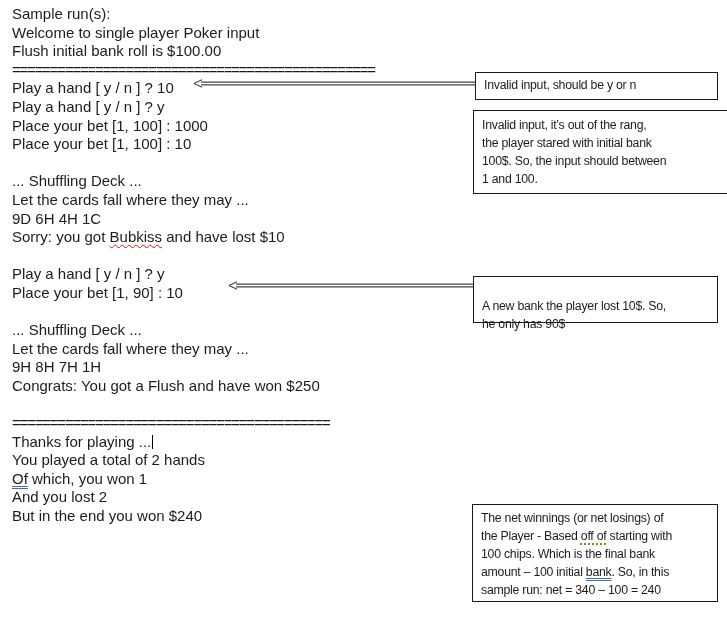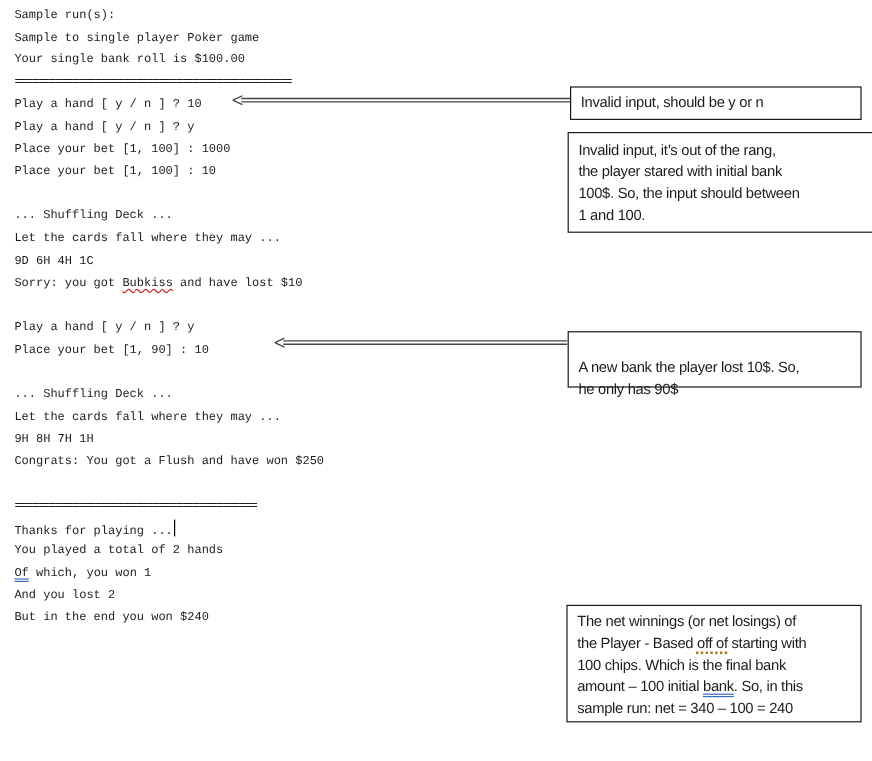--- a/index.html
+++ b/index.html
@@ -2,21 +2,21 @@
 <html><head>
 <meta charset="utf-8">
 <style>
   html,body { margin:0; padding:0; background:#ffffff; }
   .page {
     position:relative; width:727px; height:634px; background:#ffffff;
     font-family:"Liberation Sans", sans-serif; color:#1c1c1c; overflow:hidden;
   }
   .console {
     position:absolute; left:12px; top:5px; width:440px;
-    font-size:10px; line-height:18.6px;font-family:Liberation Mono, monospace;
+    font-size:15px; line-height:18.6px;
   }
   .console-line { height:18.6px; white-space:pre; }
   .equals { letter-spacing:-1.2px; }
   .misspelled {
     text-decoration-line:underline; text-decoration-style:wavy;
     text-decoration-color:#c81f1f; text-decoration-thickness:1px;
     text-underline-offset:2px;
   }
   .grammar-double {
     text-decoration-line:underline; text-decoration-style:double;
@@ -40,22 +40,22 @@
   .callout .seg { white-space:pre-line; }
   .arrow { position:absolute; }
 </style>
 </head>
 <body>
 
 <div class="page">
 
   <div class="console">
     <div class="console-line">Sample run(s):</div>
-    <div class="console-line">Sample to single player Poker game</div>
-    <div class="console-line">Your single bank roll is $100.00</div>
+    <div class="console-line">Welcome to single player Poker input</div>
+    <div class="console-line">Flush initial bank roll is $100.00</div>
     <div class="console-line equals">================================================</div>
     <div class="console-line">Play a hand [ y / n ] ? 10</div>
     <div class="console-line">Play a hand [ y / n ] ? y</div>
     <div class="console-line">Place your bet [1, 100] : 1000</div>
     <div class="console-line">Place your bet [1, 100] : 10</div>
     <div class="console-line"></div>
     <div class="console-line">... Shuffling Deck ...</div>
     <div class="console-line">Let the cards fall where they may ...</div>
     <div class="console-line">9D 6H 4H 1C</div>
     <div class="console-line"><span>Sorry: you got </span><span class="misspelled">Bubkiss</span><span> and have lost $10</span></div>

